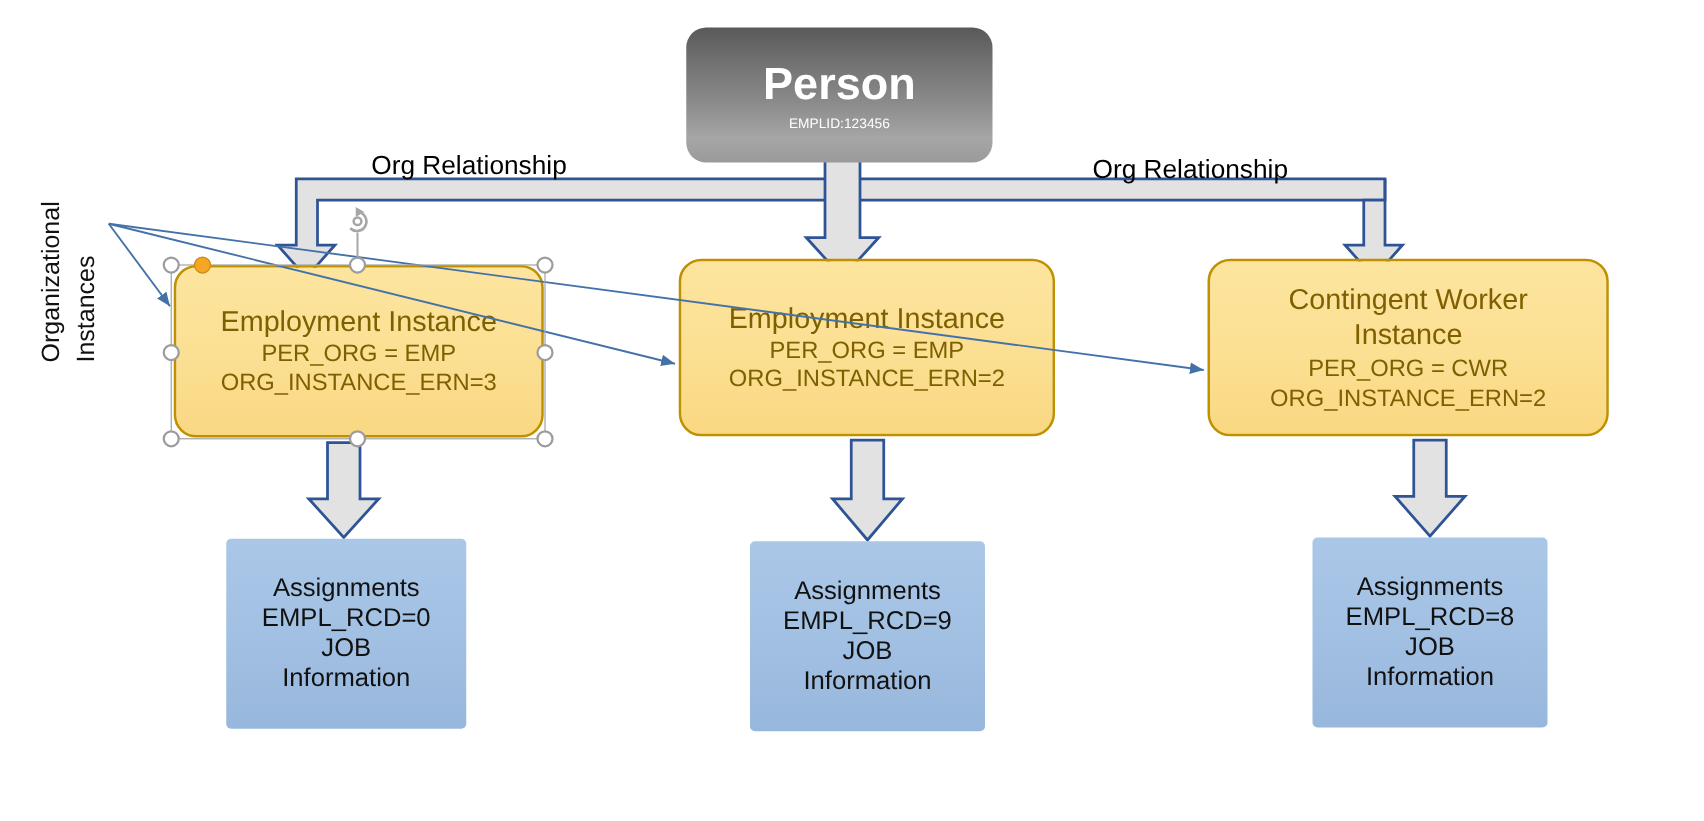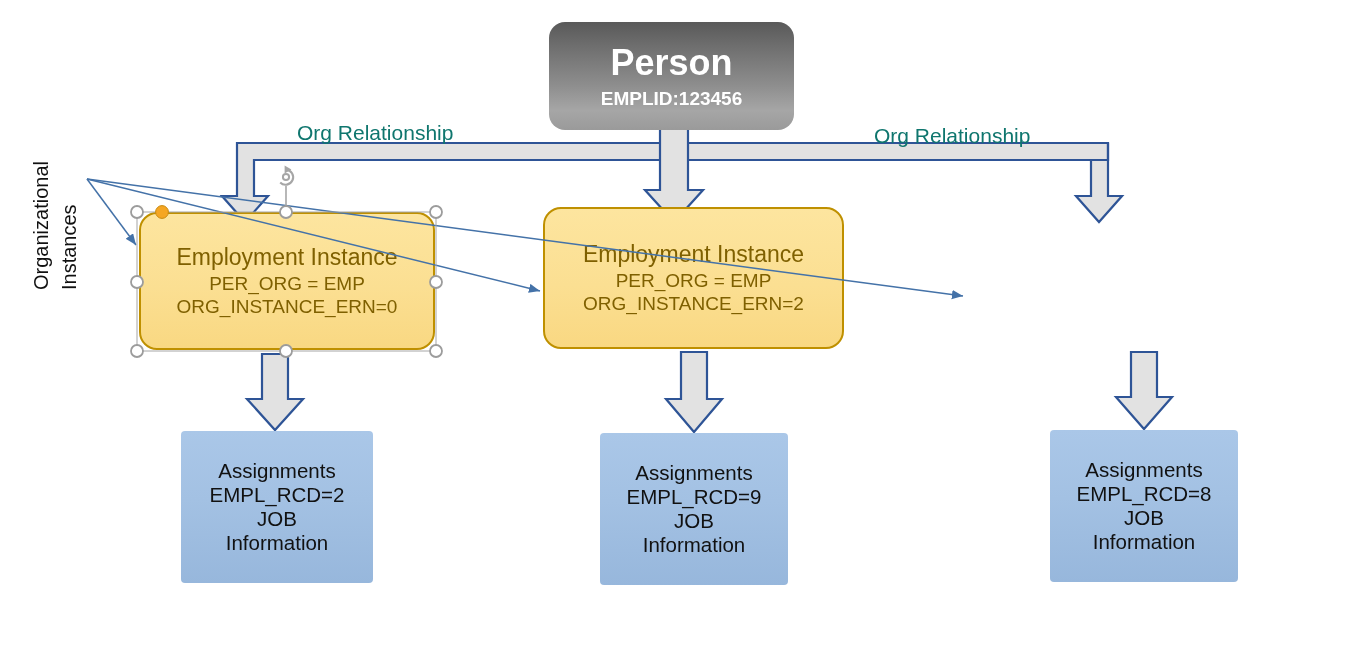--- a/index.html
+++ b/index.html
@@ -40,22 +40,22 @@
     background: linear-gradient(180deg,#595959 0%, #6e6e6e 22%, #8d8d8d 58%, #a6a6a6 82%, #9a9a9a 100%);
     color: #ffffff;
   }
   .person-title {
     font-size: 36px;
     font-weight: bold;
     letter-spacing: 0px;
     margin-bottom: 4px;
   }
   .person-sub {
-    font-size: 19px;
-    font-weight: bold;
+    font-size: 11px;
+    font-weight: normal;
   }
 
   
   .inst-node {
     border-radius: 18px;
     background: linear-gradient(180deg,#fde59f 0%, #fbdf92 55%, #f9d882 100%);
     border: 2.5px solid #bf9000;
     color: #7f6000;
   }
   .inst-title {
@@ -72,21 +72,21 @@
     background: linear-gradient(180deg,#aac7e8 0%, #a3c1e3 45%, #97b7dc 100%);
     color: #111111;
     font-size: 20.5px;
   }
   .assign-node div { white-space: nowrap; }
 
   
   .conn-label {
     position: absolute;
     font-size: 21px;
-    color: #0f766e;
+    color: #000000;
     white-space: nowrap;
   }
 
   
   .side-label {
     position: absolute;
     font-size: 20px;
     color: #111111;
     white-space: nowrap;
     transform-origin: 0 0;
@@ -129,33 +129,38 @@
     <div class="person-title">Person</div>
     <div class="person-sub">EMPLID:123456</div>
   </div>
 
   <div class="conn-label" style="left:297px; top:121px;">Org Relationship</div>
   <div class="conn-label" style="left:874px; top:124px;">Org Relationship</div>
 
   <div class="node inst-node" style="left:139px; top:212px; width:296px; height:138px;">
     <div class="inst-title">Employment Instance</div>
     <div class="inst-line">PER_ORG = EMP</div>
-    <div class="inst-line">ORG_INSTANCE_ERN=0</div>
+    <div class="inst-line">ORG_INSTANCE_ERN=3</div>
   </div>
 
   <div class="node inst-node" style="left:543px; top:207px; width:301px; height:142px;">
     <div class="inst-title">Employment Instance</div>
     <div class="inst-line">PER_ORG = EMP</div>
     <div class="inst-line">ORG_INSTANCE_ERN=2</div>
   </div>
 
+  <div class="node inst-node" style="left:966px; top:207px; width:321px; height:142px; line-height:1.25;">
+    <div class="inst-title" style="max-width:250px;">Contingent Worker Instance</div>
+    <div class="inst-line">PER_ORG = CWR</div>
+    <div class="inst-line">ORG_INSTANCE_ERN=2</div>
+  </div>
 
   <div class="node assign-node" style="left:181px; top:431px; width:192px; height:152px;">
     <div>Assignments</div>
-    <div>EMPL_RCD=2</div>
+    <div>EMPL_RCD=0</div>
     <div>JOB</div>
     <div>Information</div>
   </div>
 
   <div class="node assign-node" style="left:600px; top:433px; width:188px; height:152px;">
     <div>Assignments</div>
     <div>EMPL_RCD=9</div>
     <div>JOB</div>
     <div>Information</div>
   </div>

